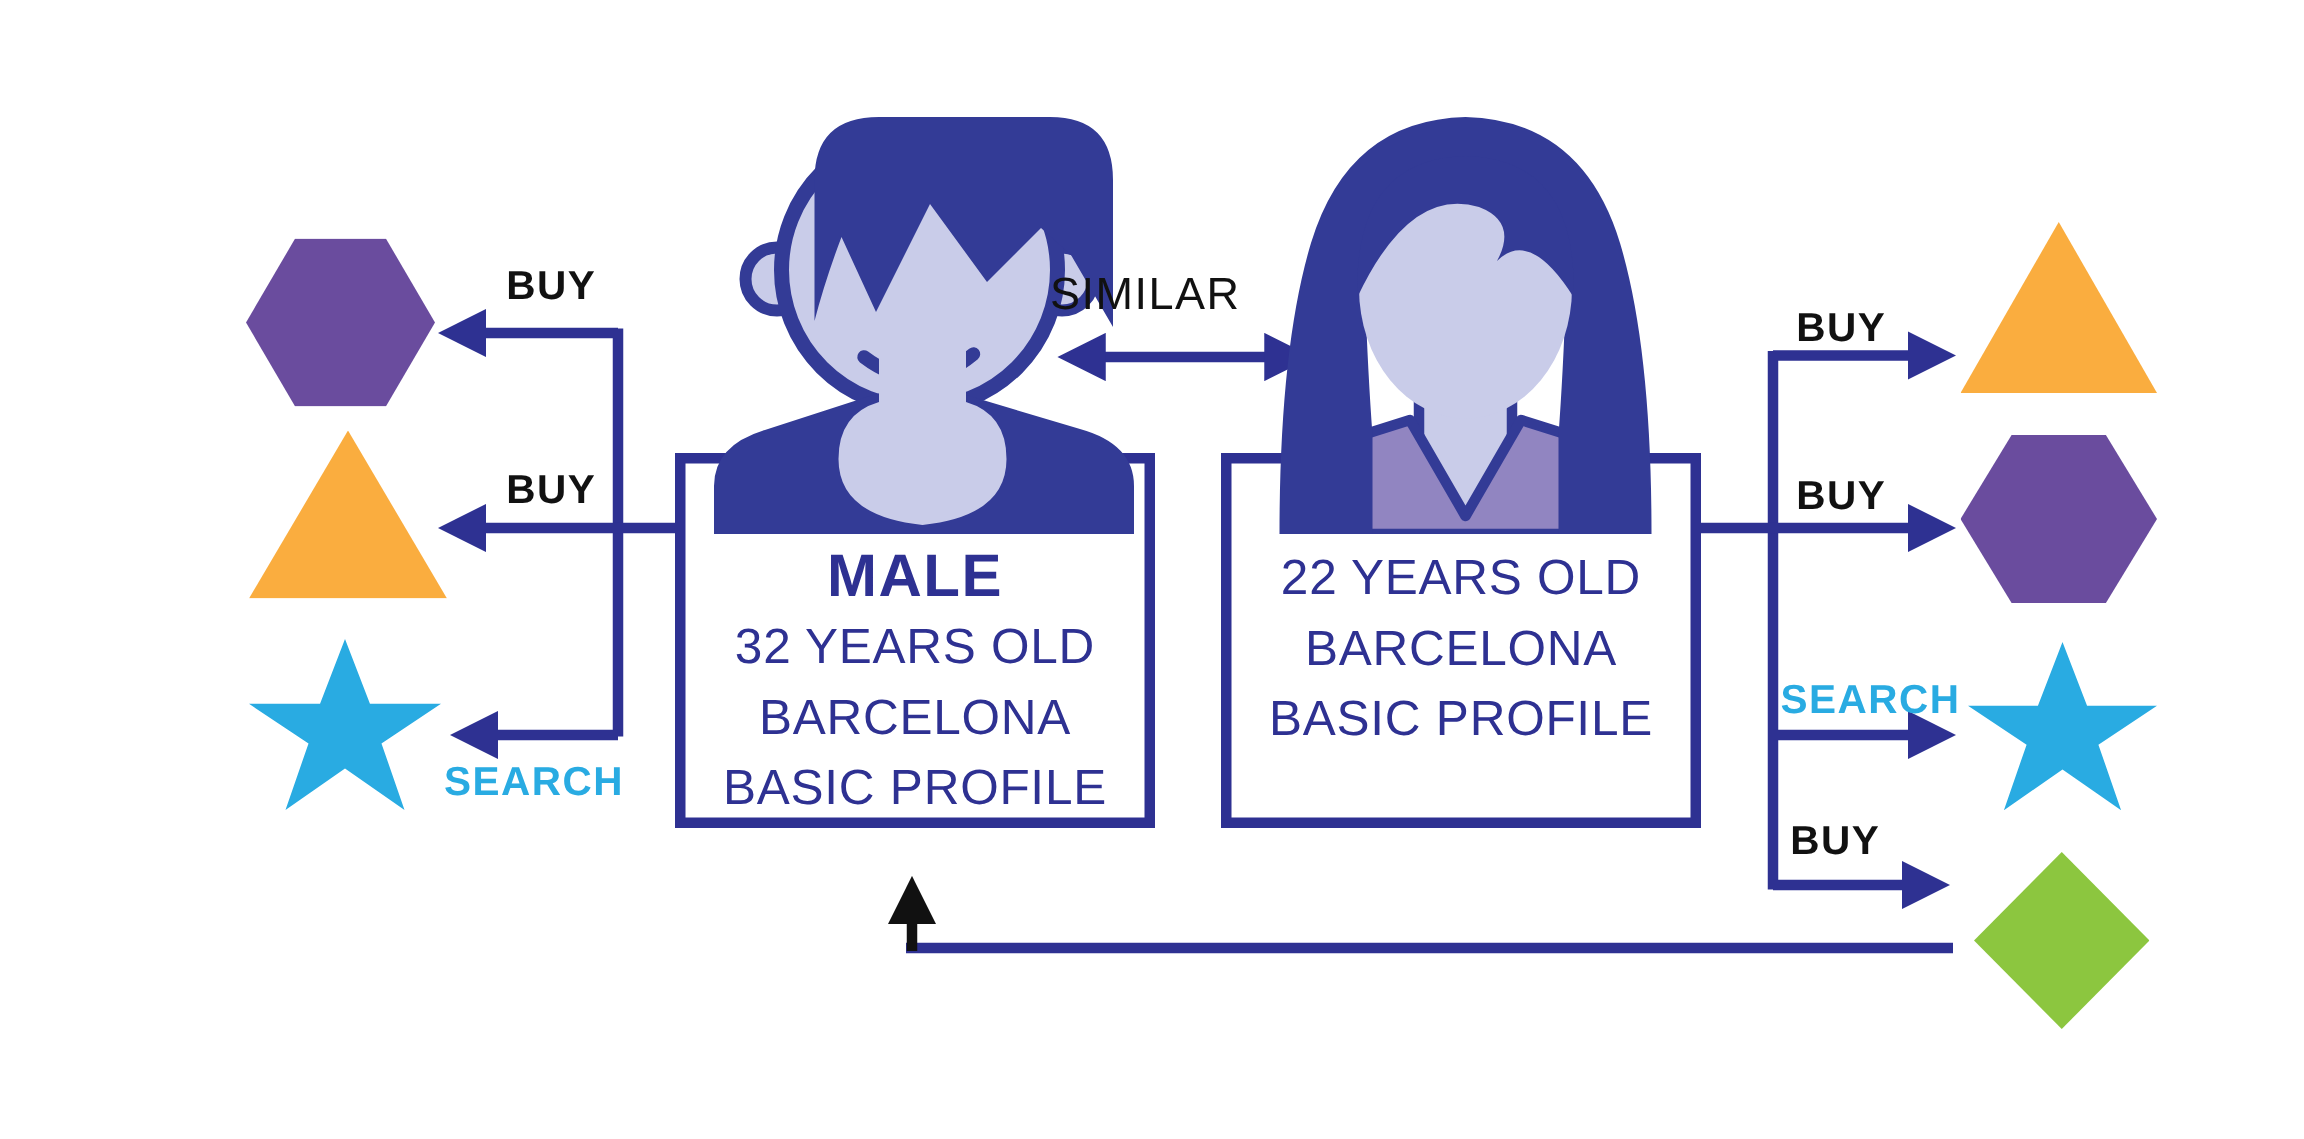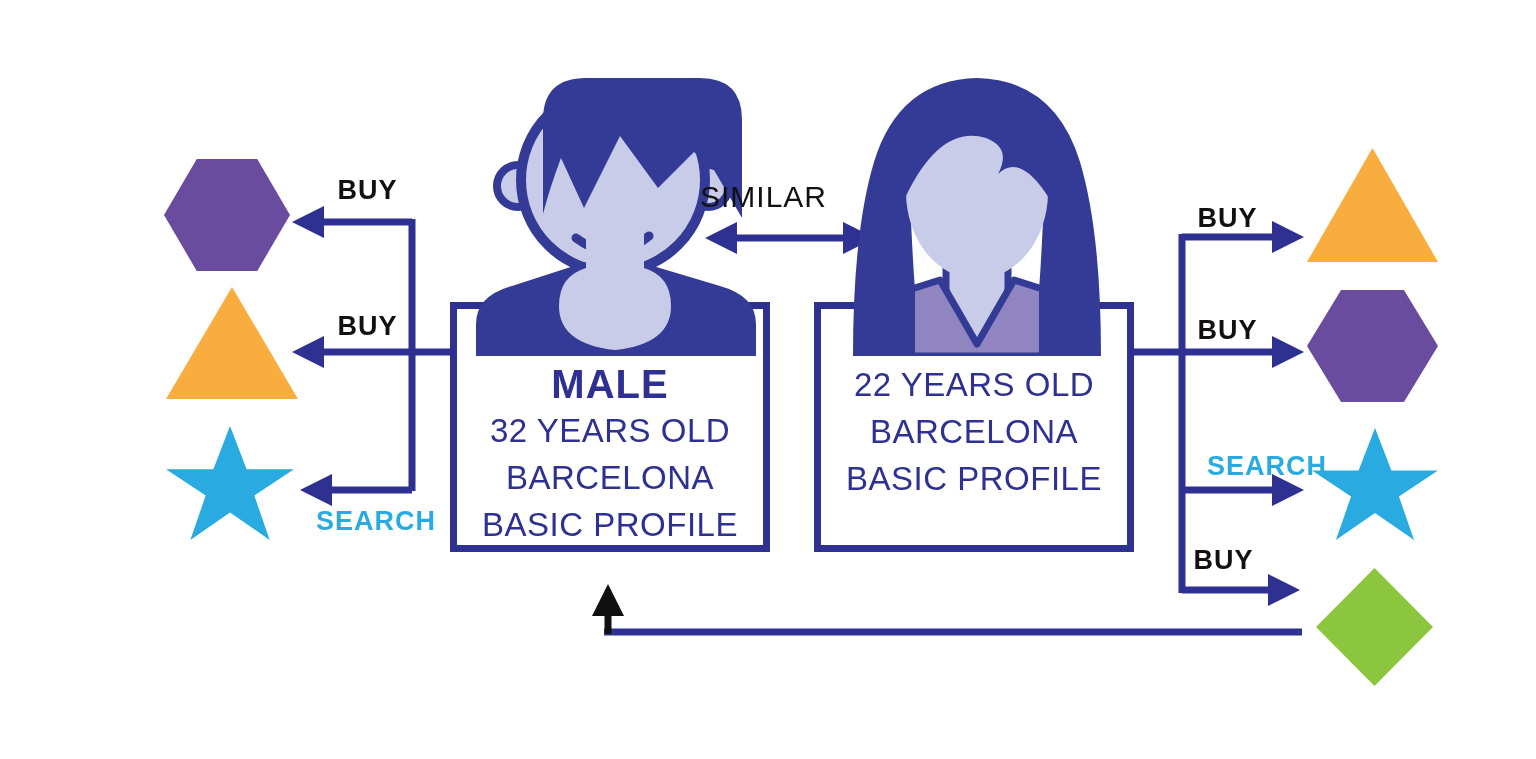--- a/index.html
+++ b/index.html
@@ -11,21 +11,21 @@
   
   .shape{position:absolute;z-index:1;}
   .hexagon{clip-path:polygon(26% 0%,74% 0%,100% 50%,74% 100%,26% 100%,0% 50%);}
   .triangle{clip-path:polygon(50% 0%,100% 100%,0% 100%);}
   .star{clip-path:polygon(50% 0%,63% 36%,100% 36%,69% 58%,81% 95%,50% 72%,19% 95%,31% 58%,0% 36%,37% 36%);}
   .diamond{clip-path:polygon(50% 0%,100% 50%,50% 100%,0% 50%);}
 
   
   .action-label{position:absolute;z-index:4;font-weight:bold;font-size:27px;line-height:28px;
                 color:var(--text_black);text-align:center;letter-spacing:1px;}
-  .cyan-label{color:var(--cyan);padding-left:20px;}
+  .cyan-label{color:var(--cyan);}
   .relation-label{position:absolute;z-index:4;font-weight:normal;font-size:30px;line-height:32px;
                   color:var(--text_black);text-align:left;letter-spacing:1px;}
 
   
   .profile-card{position:absolute;z-index:2;width:320px;height:250px;background:#fff;
                 border:7px solid var(--primary);box-sizing:border-box;top:302px;}
   .card-male{left:450px;} .card-female{left:814px;}
   .profile-text{position:absolute;left:0;right:0;top:52px;text-align:center;color:var(--primary);}
   .profile-title{font-size:40px;line-height:46px;font-weight:bold;letter-spacing:1px;}
   .profile-line{font-size:33px;line-height:47px;font-weight:normal;letter-spacing:0.5px;}

